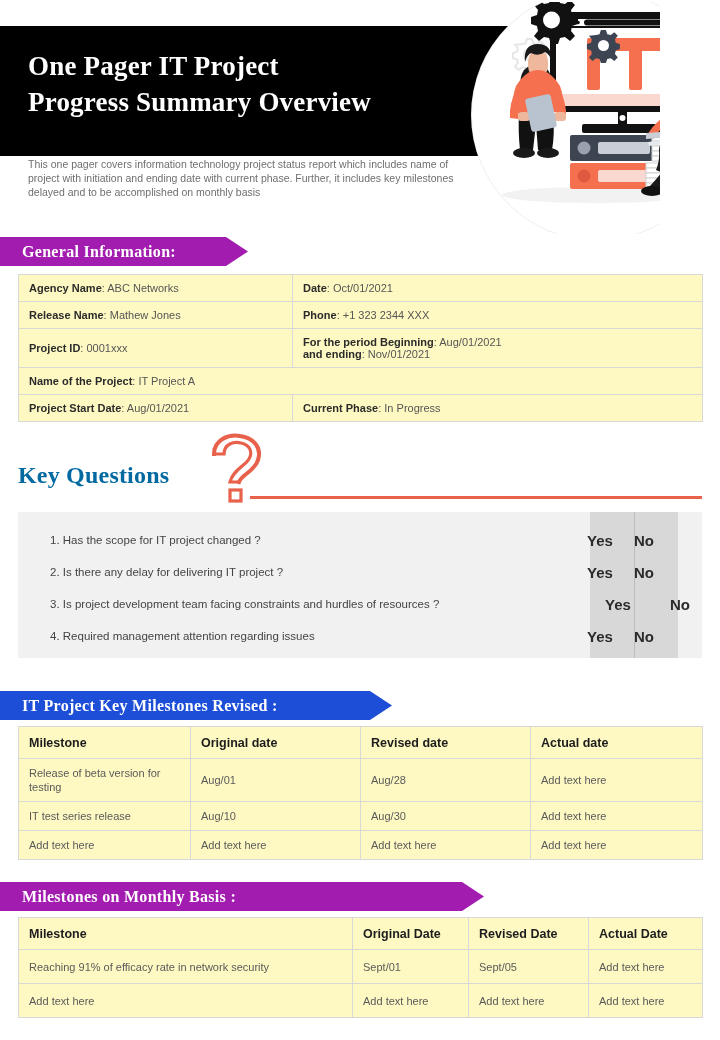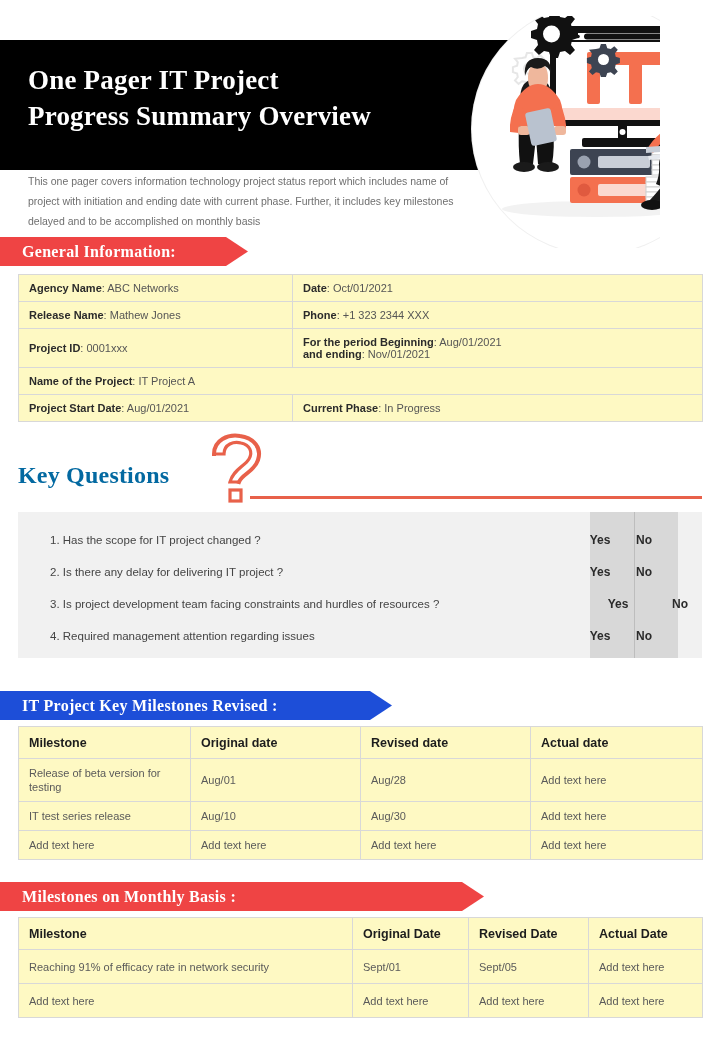--- a/index.html
+++ b/index.html
@@ -5,54 +5,54 @@
   * { box-sizing: border-box; margin: 0; padding: 0; }
   html, body {
     width: 720px; height: 1040px;
     background: #ffffff;
     font-family: "Liberation Sans", sans-serif;
     overflow: hidden;
   }
   .page { position: relative; width: 720px; height: 1040px; background: #fff; }
 
   
-  .hero { position: absolute; left: 0; top: 16px; width: 660px; height: 232px; overflow: hidden; }
+  .hero { position: absolute; left: 0; top: 2px; width: 660px; height: 232px; overflow: hidden; }
   .hero-band {
     position: absolute; left: 0; top: 24px; width: 640px; height: 130px;
     background: #000000;
   }
   .hero-title {
     position: absolute; left: 28px; top: 46px; width: 470px;
     font-family: "Liberation Serif", serif;
     font-weight: bold; font-size: 27px; line-height: 36px;
     color: #ffffff; letter-spacing: .2px;
   }
   .hero-circle {
     position: absolute; left: 472px; top: -12px; width: 250px; height: 250px;
     border-radius: 50%; background: #ffffff;
     box-shadow: 0 0 0 1px #f0f0f0;
     overflow: hidden;
   }
   .hero-illus { position: absolute; left: 0; top: 0; width: 250px; height: 250px; }
   .hero-desc {
     position: absolute; left: 28px; top: 155px; width: 430px;
-    font-size: 10.5px; line-height: 20px; color: #6f6f6f;
+    font-size: 10.5px; line-height: 14px; color: #6f6f6f;
   }
 
   
   .banner {
     position: absolute; left: 0; height: 29px;
     display: flex; align-items: center;
     padding-left: 22px; padding-right: 30px;
     font-family: "Liberation Serif", serif;
     font-weight: bold; font-size: 16px; color: #ffffff;
     letter-spacing: .3px; white-space: nowrap;
     clip-path: polygon(0 0, calc(100% - 22px) 0, 100% 50%, calc(100% - 22px) 100%, 0 100%);
   }
-  .banner.coral { background: #ef4444; }
+  .banner.coral { background: #a21caf; }
   .banner.dark  { background: #1d4ed8; }
 
   
   .tbl { position: absolute; border-collapse: collapse; table-layout: fixed; }
   .tbl td, .tbl th {
     border: 1px solid #d8d8d8;
     padding: 7px 10px;
     text-align: left;
     vertical-align: middle;
     font-size: 11px;
@@ -92,21 +92,21 @@
     position: absolute; left: 0; width: 684px; height: 32px;
     display: flex; align-items: center;
   }
   .kq-q {
     flex: 0 0 560px; padding-left: 32px;
     font-size: 11.5px; color: #444;
     white-space: nowrap; overflow: hidden;
   }
   .kq-ans {
     width: 44px; text-align: center;
-    font-size: 12px; font-weight: bold; color: #2b2b2b;
+    font-size: 15px; font-weight: bold; color: #2b2b2b;
   }
 
   
   #milestones-revised-table { left: 18px; top: 726px; width: 684px; }
   #milestones-monthly-table { left: 18px; top: 917px; width: 684px; }
   #milestones-revised-table th, #milestones-monthly-table th {
     font-size: 12.5px; font-weight: bold; color: #1d1d1d; height: 32px;
   }
   #milestones-revised-table td, #milestones-monthly-table td {
     font-size: 11px; color: #5a5a5a; height: 27px; line-height: 14px;

